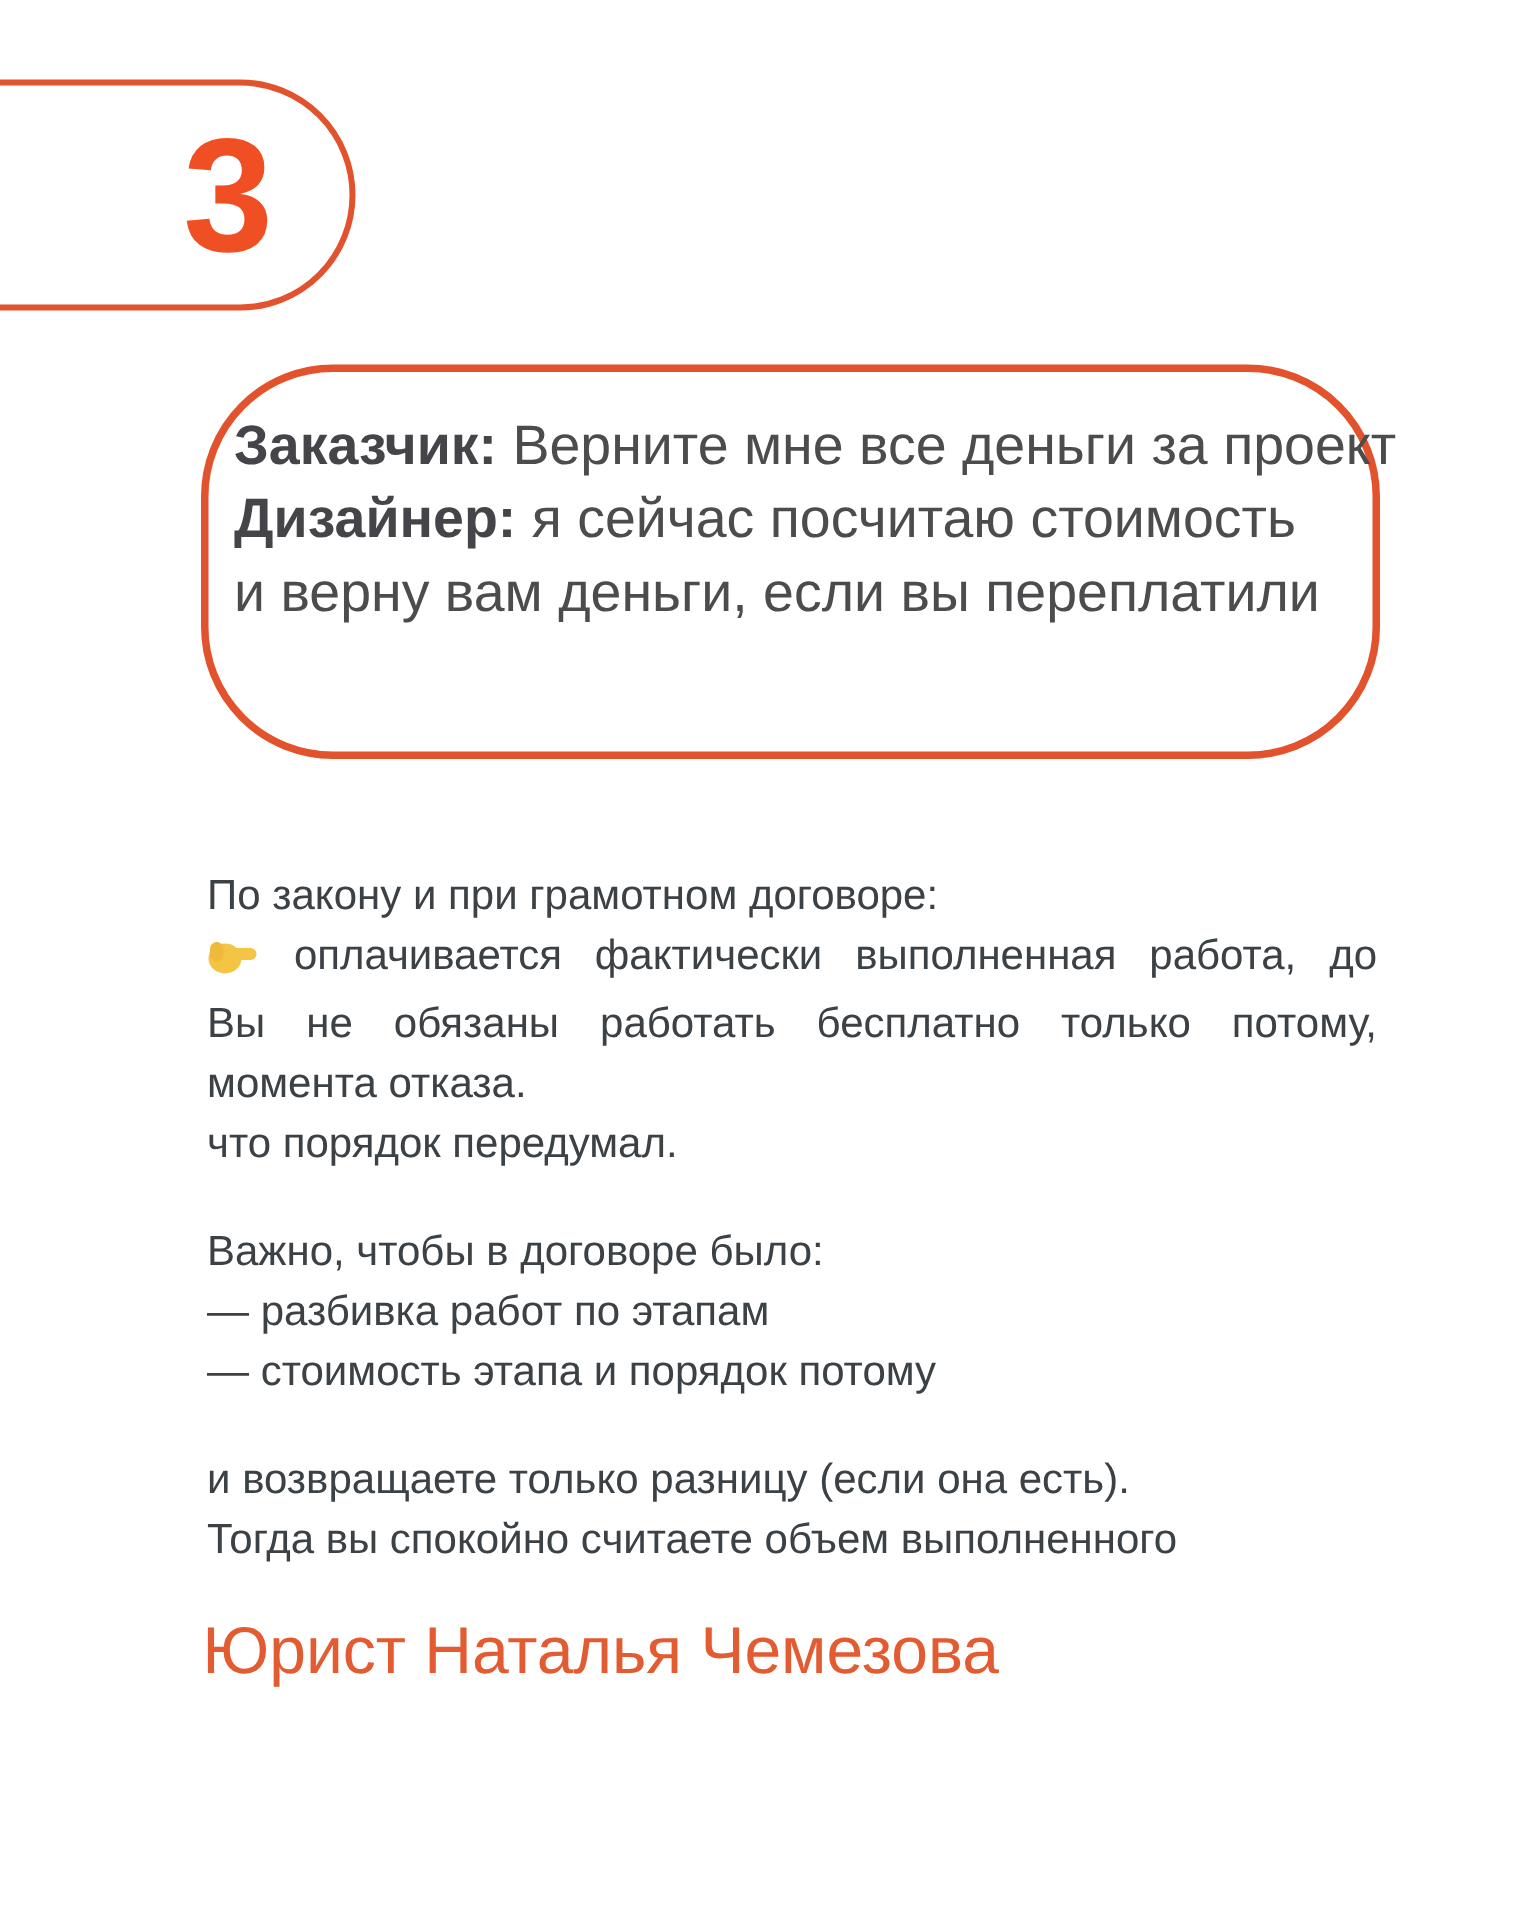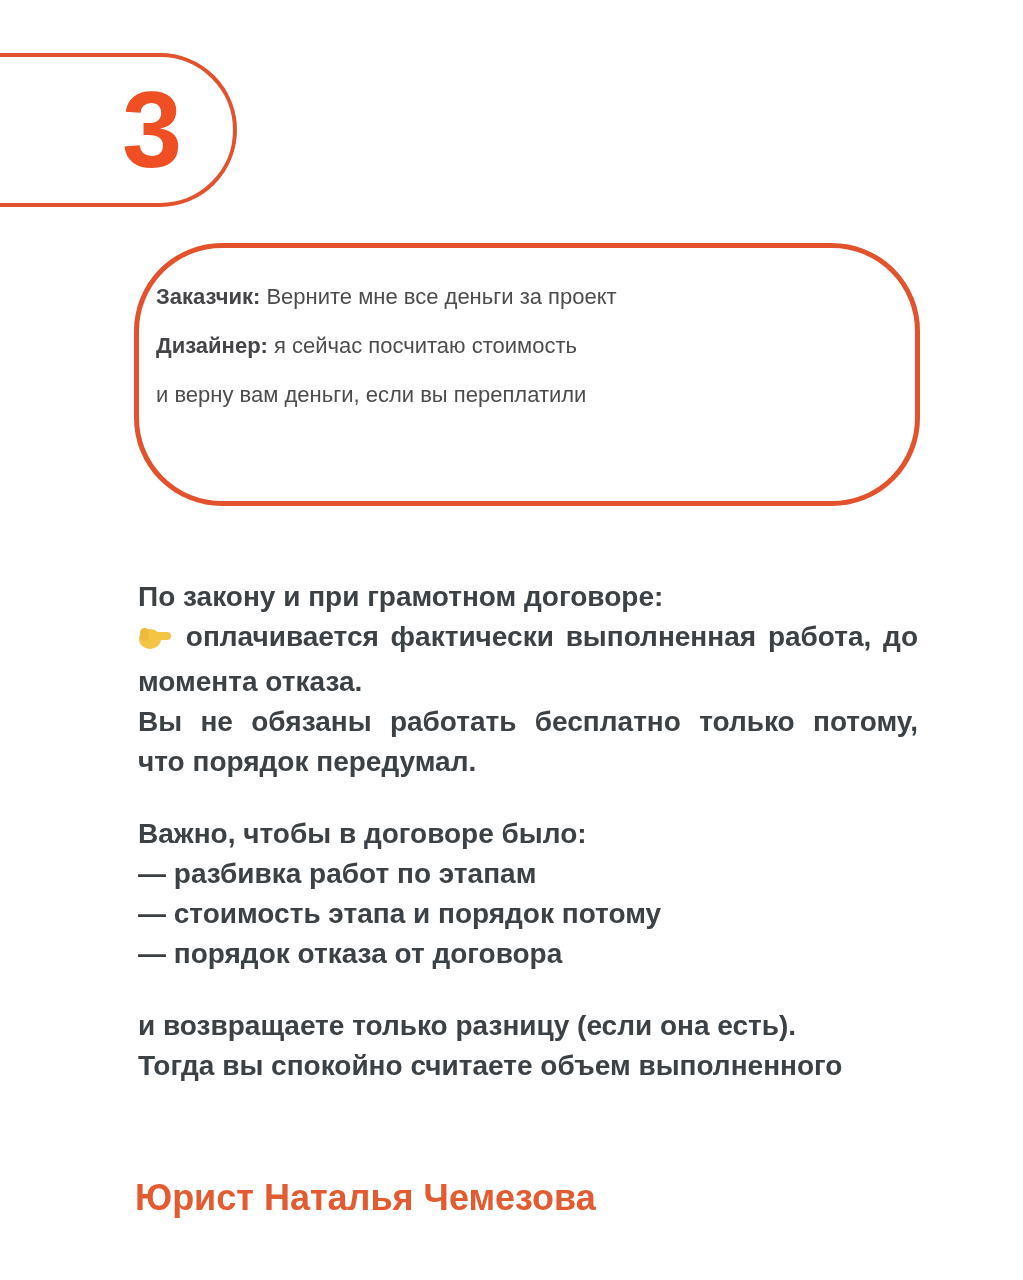--- a/index.html
+++ b/index.html
@@ -25,37 +25,37 @@
     font-size:108px;line-height:100px;font-weight:bold;
     color:var(--number-color);text-align:center;letter-spacing:-2px;
   }
   
   .bubble{
     position:absolute;left:134px;top:243px;width:786px;height:263px;
     box-sizing:border-box;border:5px solid var(--accent);border-radius:88px;
     padding:24px 16px 0 17px;background:#fff;
   }
   .d-line{
-    font-size:22px;line-height:49px;color:var(--dialogue-color);
+    font-size:37px;line-height:49px;color:var(--dialogue-color);
     white-space:nowrap;font-weight:400;
   }
   .speaker{font-weight:bold;color:#454549;}
   
   .body-copy{
     position:absolute;left:138px;top:577px;width:780px;
-    color:var(--body-color);font-weight:bold;font-size:28px;
+    color:var(--body-color);font-weight:normal;font-size:28px;
   }
   .b-line{line-height:40px;white-space:nowrap;}
   .stretch{text-align:justify;text-align-last:justify;}
   .para + .para{margin-top:32px;}
   .emoji{display:inline-block;vertical-align:-5px;margin-right:2px;}
   
   .signature{
-    position:absolute;left:135px;top:1176px;
-    font-size:36px;line-height:44px;font-weight:700;
+    position:absolute;left:135px;top:1079px;
+    font-size:44px;line-height:44px;font-weight:400;
     color:var(--signature-color);white-space:nowrap;
   }
 </style>
 </head>
 <body>
 
 <div class="canvas">
 
   <div class="number-pill"></div>
   <div class="step-number">3</div>
@@ -71,30 +71,29 @@
     <div class="para">
       <div class="b-line">По закону и при грамотном договоре:</div>
       <div class="b-line stretch">
         <span class="emoji"><svg width="34" height="30" viewBox="0 0 34 30" aria-hidden="true">
               <ellipse cx="12" cy="18" rx="11" ry="10" fill="#F4C545"></ellipse>
               <rect x="11" y="11" width="22" height="8" rx="4" fill="#F4C545"></rect>
               <rect x="2" y="7" width="9" height="13" rx="4.5" fill="#EFB93C"></rect>
             </svg></span>
         <span>оплачивается фактически выполненная работа, до</span>
       </div>
+      <div class="b-line stretch">Вы не обязаны работать бесплатно только потому,</div>
       <div class="b-line">момента отказа.</div>
-      <div class="b-line stretch">Вы не обязаны работать бесплатно только потому,</div>
       <div class="b-line">что порядок передумал.</div>
     </div>
 
     <div class="para">
       <div class="b-line">Важно, чтобы в договоре было:</div>
       <div class="b-line">— разбивка работ по этапам</div>
       <div class="b-line">— стоимость этапа и порядок потому</div>
-      <div class="b-line">— порядок отказа от договора</div>
     </div>
 
     <div class="para">
       <div class="b-line">и возвращаете только разницу (если она есть).</div>
       <div class="b-line">Тогда вы спокойно считаете объем выполненного</div>
     </div>
 
   </div>
 
   <div class="signature">Юрист Наталья Чемезова</div>

